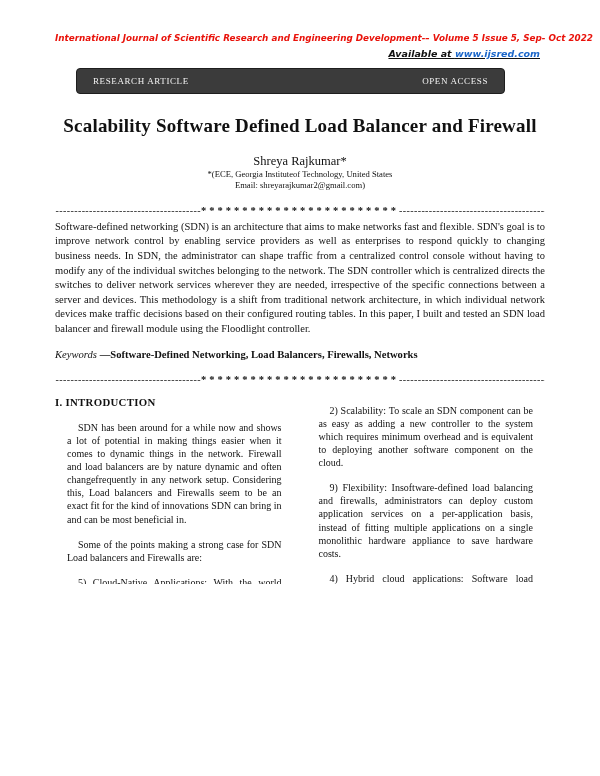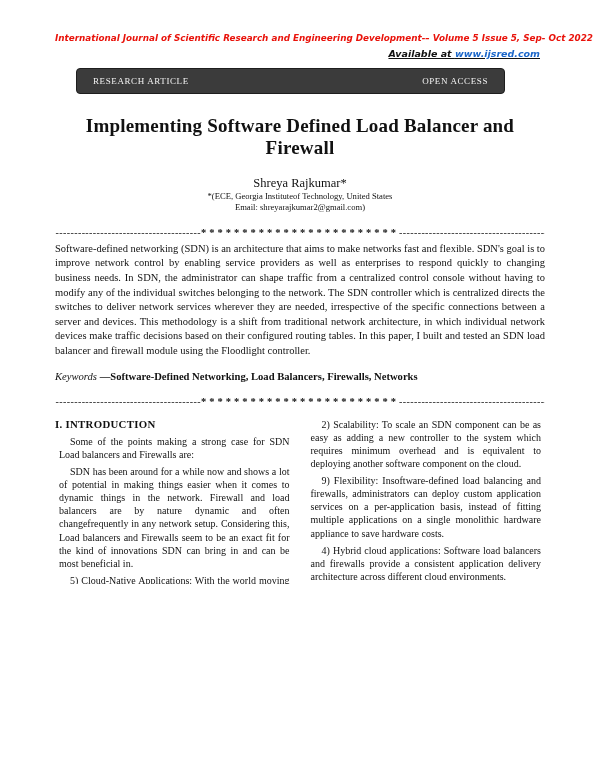--- a/index.html
+++ b/index.html
@@ -91,21 +91,21 @@
     display:flex;
     gap:13px;
   }
   .col{flex:1;font-size:10px;line-height:1.31;text-align:justify;}
   .section-heading{
     font-size:10.8px;font-weight:bold;
     margin:3px 0 4px 0;
     letter-spacing:0.3px;
     text-align:left;
   }
-  .col p{margin:4px;text-indent:11px;font-family:Liberation Serif, serif;}
+  .col p{margin:12px;text-indent:11px;font-family:Liberation Serif, serif;}
   
   .footer{
     position:absolute;left:44px;right:55px;top:695px;
   }
   .footer-rule-thick{height:2.5px;background:#7b2121;}
   .footer-rule-thin{height:1px;background:#8a8a8a;margin-top:1.5px;}
   .footer-row{
     margin-top:4px;
     display:flex;align-items:baseline;justify-content:space-between;
     font-size:10px;
@@ -125,21 +125,21 @@
 
   <div class="available-line">
     <span style="color:#111;">Available at </span><span class="link" style="color:#1b66c9;">www.ijsred.com</span>
   </div>
 
   <div class="banner">
     <span>RESEARCH ARTICLE</span>
     <span>OPEN ACCESS</span>
   </div>
 
-  <div class="paper-title">Implementing Software Defined Load Balancer and Firewall</div>
+  <div class="paper-title">Scalability Software Defined Load Balancer and Firewall</div>
 
   <div class="author-block">
     <div class="author-name">Shreya Rajkumar*</div>
     <div class="affiliation">*(ECE, Georgia Instituteof Technology, United States</div>
     <div class="affiliation">Email: shreyarajkumar2@gmail.com)</div>
   </div>
 
   <div class="separator">
     <span class="dashes">---------------------------------------------</span>
       <span class="stars">************************</span>
@@ -154,22 +154,22 @@
 
   <div class="separator">
     <span class="dashes">---------------------------------------------</span>
       <span class="stars">************************</span>
       <span class="dashes">---------------------------------------------</span>
   </div>
 
   <div class="columns">
     <div class="col">
       <div class="section-heading">I. INTRODUCTION</div>
+      <p>SDN has been around for a while now and shows a lot of potential in making things easier when it comes to dynamic things in the network. Firewall and load balancers are by nature dynamic and often changefrequently in any network setup. Considering this, Load balancers and Firewalls seem to be an exact fit for the kind of innovations SDN can bring in and can be most beneficial in.</p>
       <p>Some of the points making a strong case for SDN Load balancers and Firewalls are:</p>
-      <p>SDN has been around for a while now and shows a lot of potential in making things easier when it comes to dynamic things in the network. Firewall and load balancers are by nature dynamic and often changefrequently in any network setup. Considering this, Load balancers and Firewalls seem to be an exact fit for the kind of innovations SDN can bring in and can be most beneficial in.</p>
       <p>5)    Cloud-Native Applications: With the world moving on to the cloud through VMs and containers, a remotely controlled software component is easier to handle than having hardware components that are difficult to maintain when the data center is thousands of miles away from the users.</p>
     </div>
     <div class="col">
       <p>2)    Scalability: To scale an SDN component can be as easy as adding a new controller to the system which requires minimum overhead and is equivalent to deploying another software component on the cloud.</p>
       <p>9)    Flexibility: Insoftware-defined load balancing and firewalls, administrators can deploy custom application services on a per-application basis, instead of fitting multiple applications on a single monolithic hardware appliance to save hardware costs.</p>
       <p>4)    Hybrid cloud applications: Software load balancers and firewalls provide a consistent application delivery architecture across different cloud environments.</p>
     </div>
   </div>
 
   <div class="footer">

